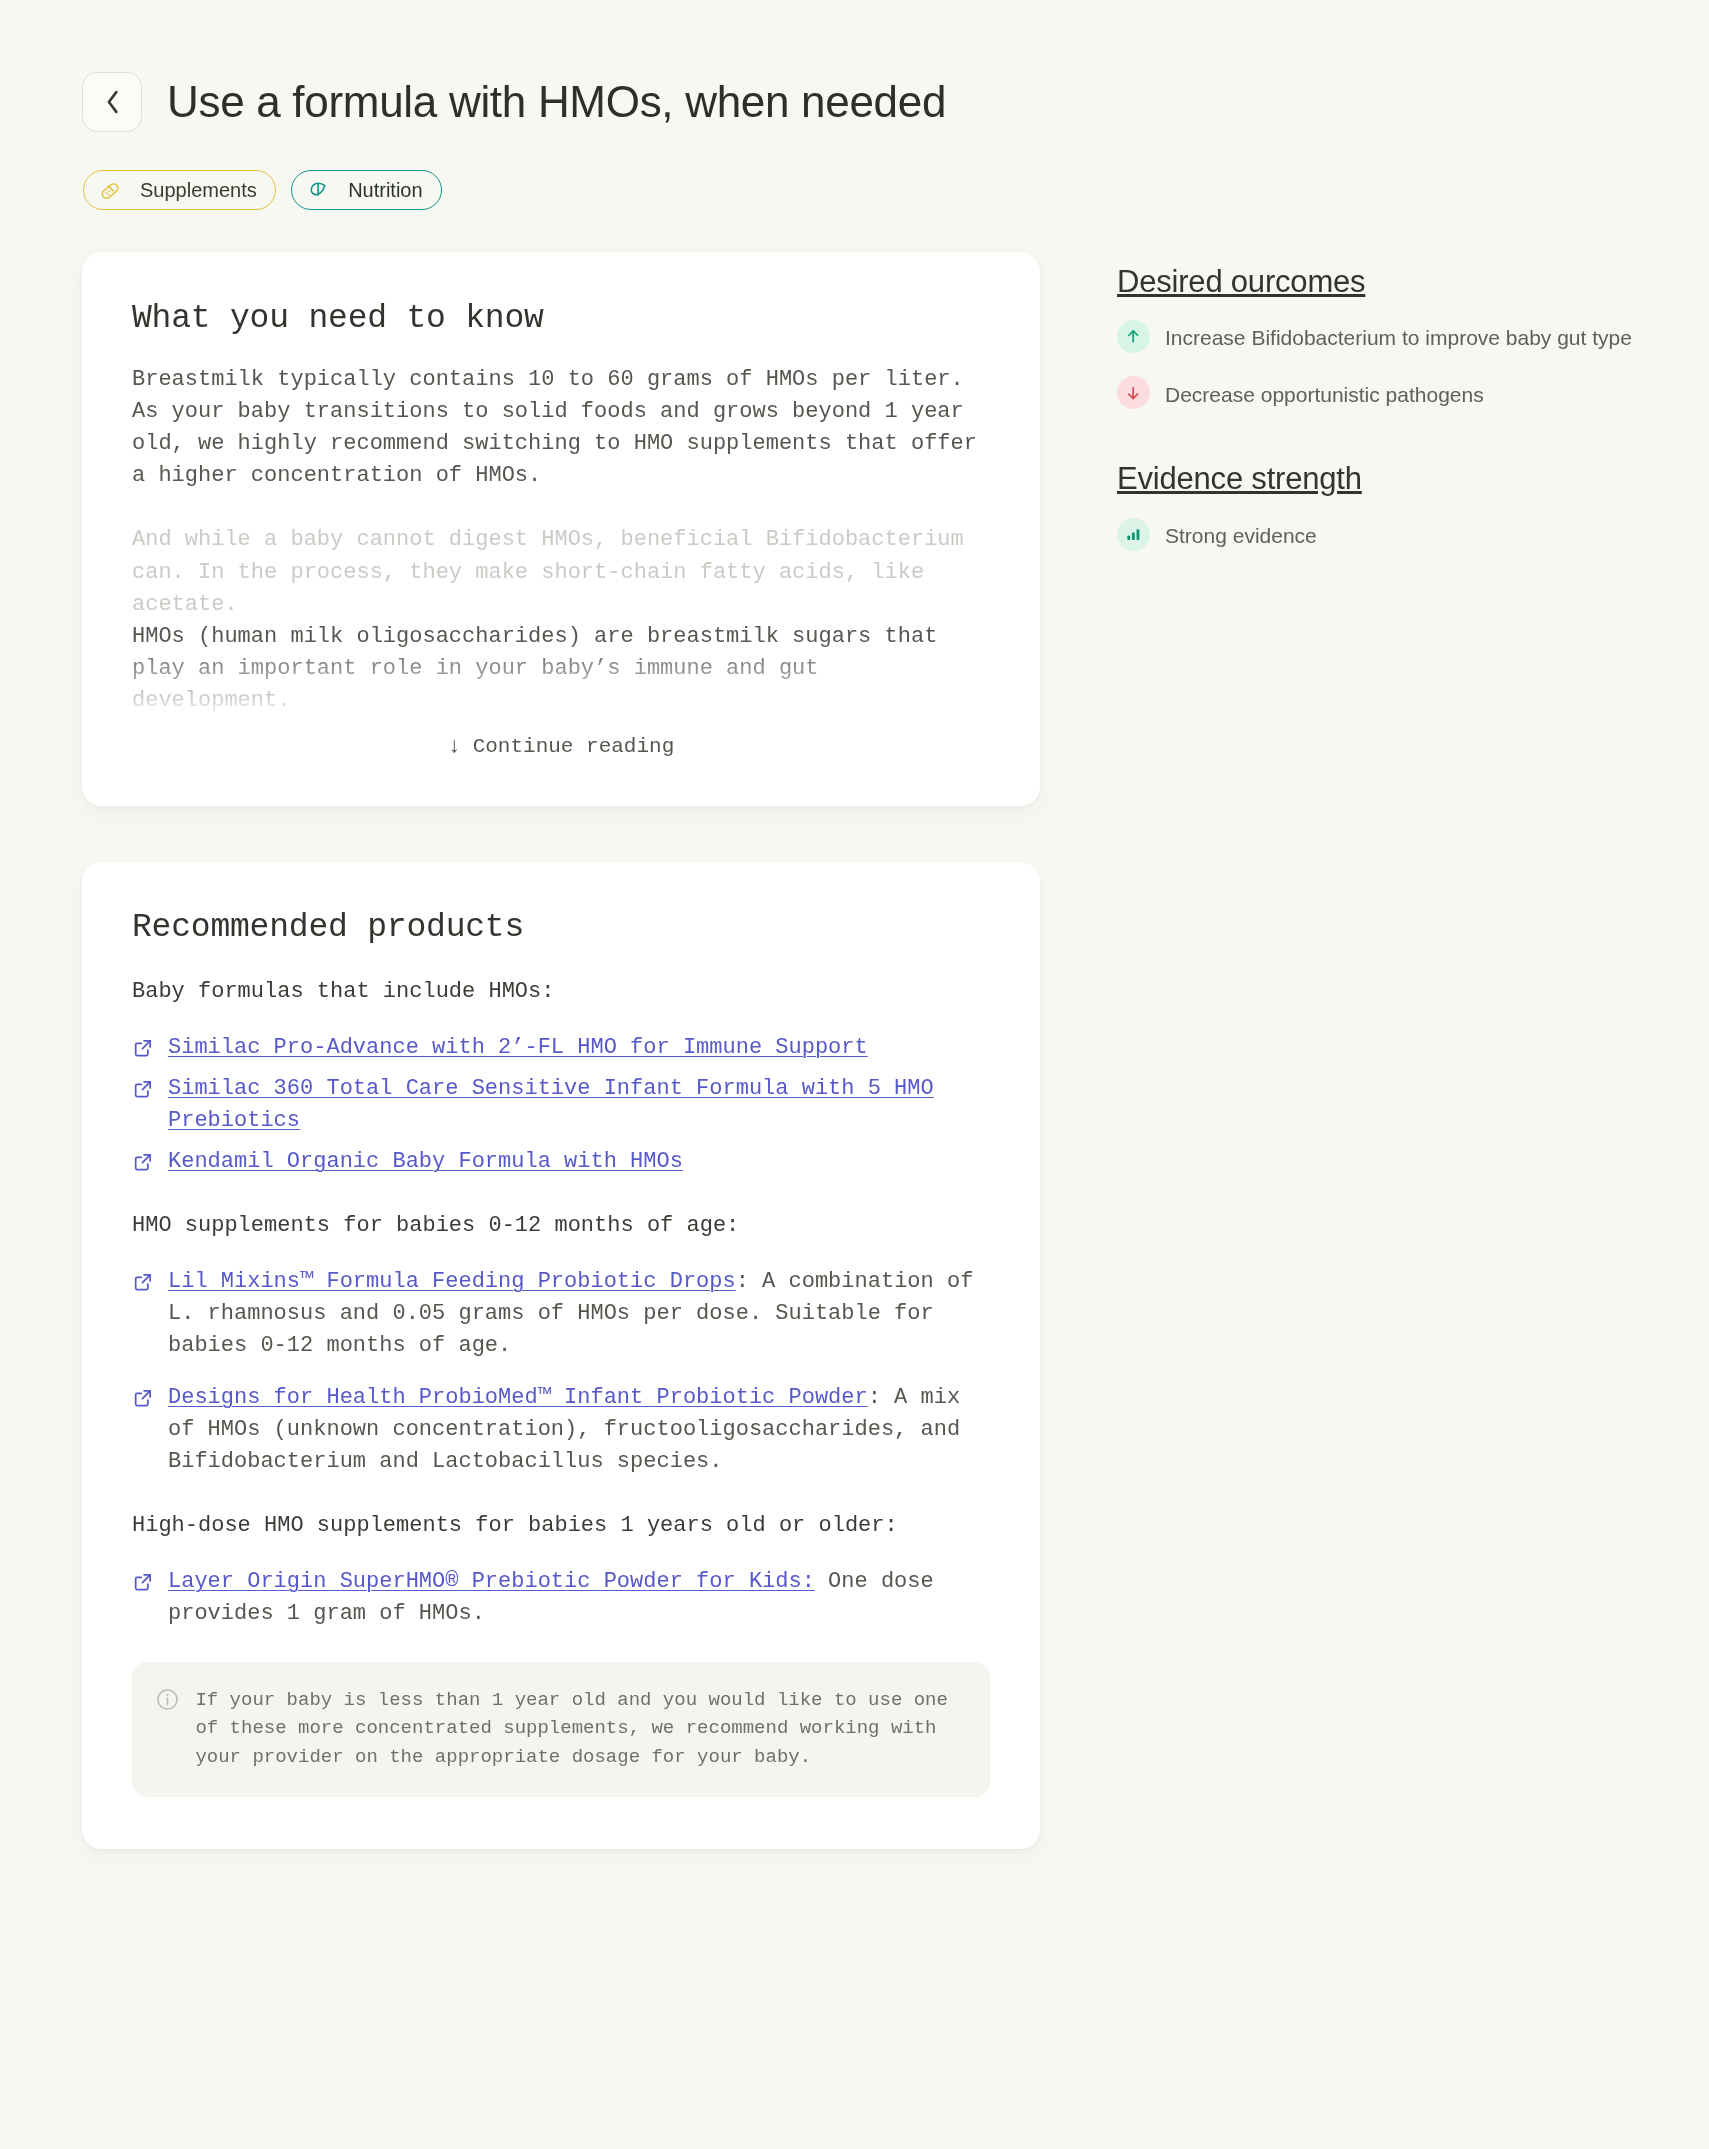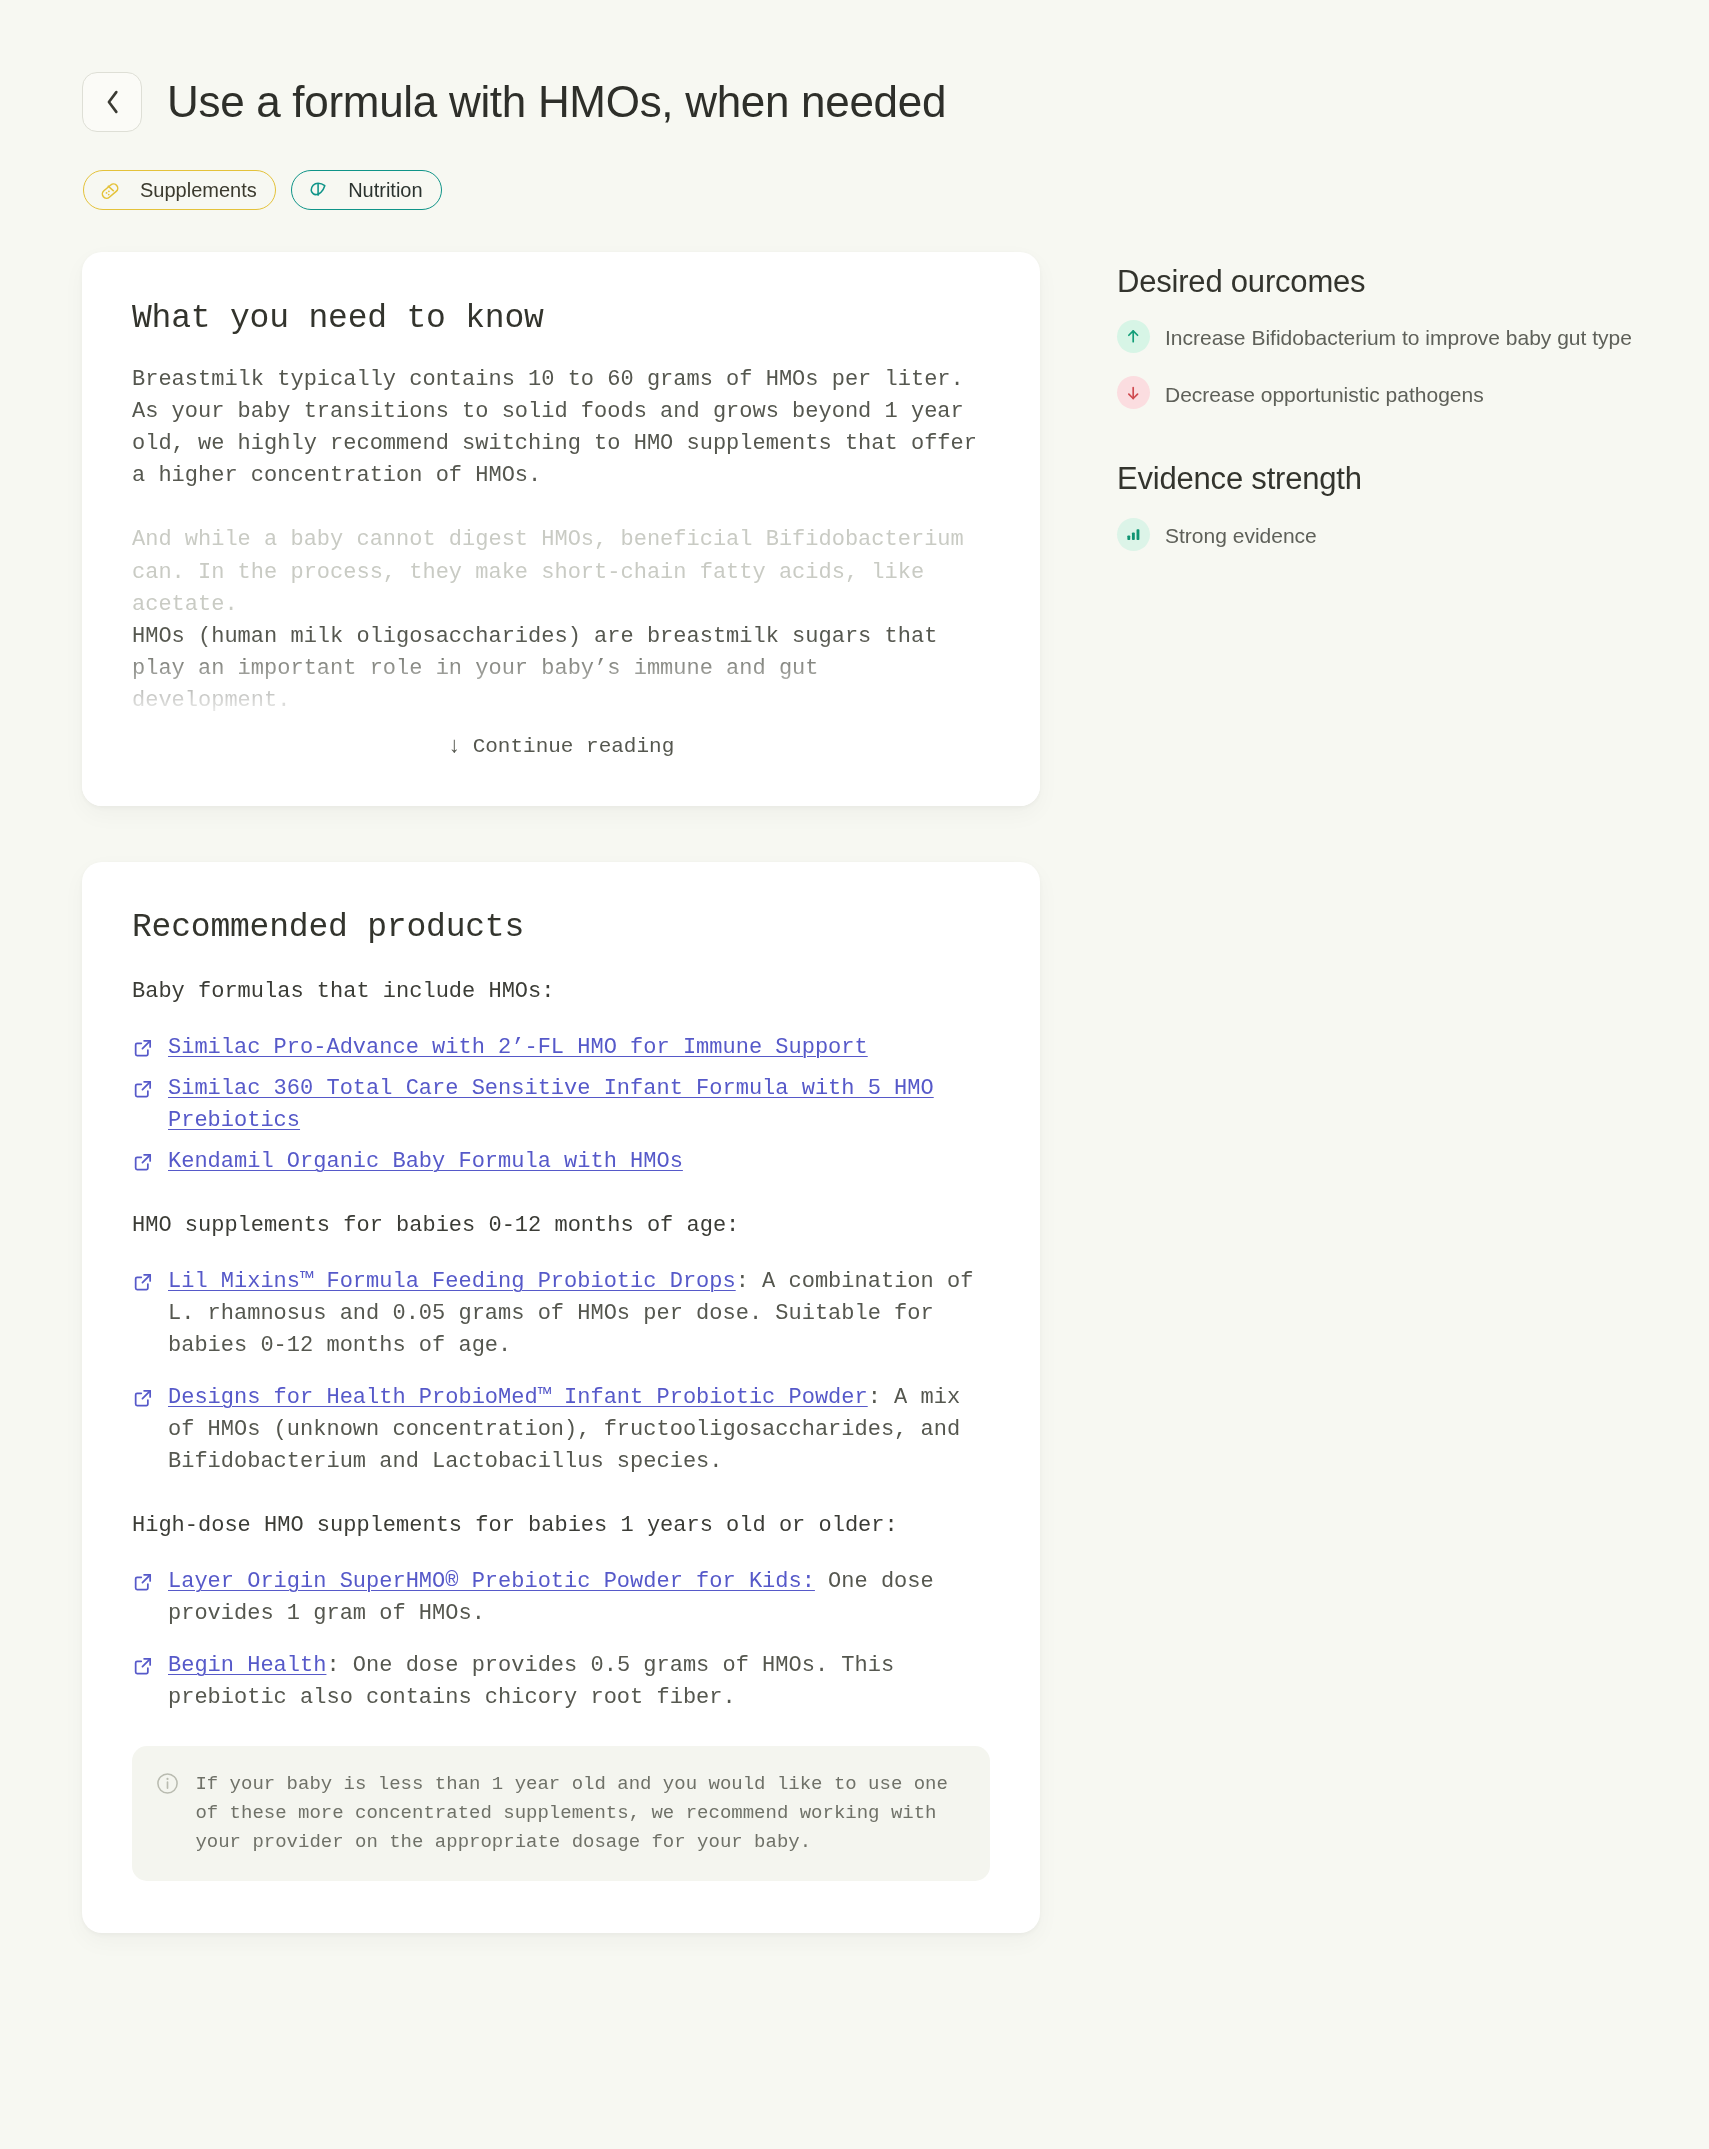--- a/index.html
+++ b/index.html
@@ -217,20 +217,21 @@
     color: #6f7168;
   }
 
   
   .side-heading {
     font-size: 31px;
     font-weight: 400;
     color: #33342d;
     margin: 0 0 18.4px 0;
     letter-spacing: -0.2px;
+    text-decoration: underline;
   }
   .side-heading.second { margin-top: 52px; }
   .outcome-row {
     display: flex;
     align-items: flex-end;
     gap: 15px;
     margin-bottom: 22px;
   }
   .outcome-row:last-child { margin-bottom: 0; }
   .badge {
@@ -380,30 +381,20 @@
           <li class="link-row">
             <span class="ext-icon">
               <svg width="22" height="22" viewBox="0 0 24 24" fill="none">
                 <path d="M13.2 4.2h6.6v6.6" stroke="#5659c9" stroke-width="1.9" stroke-linecap="round" stroke-linejoin="round"></path>
                 <path d="M19.8 4.2 L11.4 12.6" stroke="#5659c9" stroke-width="1.9" stroke-linecap="round"></path>
                 <path d="M17.3 14.2v4.4a1.6 1.6 0 0 1-1.6 1.6H5.6A1.6 1.6 0 0 1 4 18.6V8.5a1.6 1.6 0 0 1 1.6-1.6h4.5" stroke="#5659c9" stroke-width="1.9" stroke-linecap="round" stroke-linejoin="round"></path>
               </svg>
             </span>
             <span class="link-text"><a class="product-link">Layer Origin SuperHMO® Prebiotic Powder for Kids:</a><span> One dose provides 1 gram of HMOs.</span></span>
           </li>
-          <li class="link-row">
-            <span class="ext-icon">
-              <svg width="22" height="22" viewBox="0 0 24 24" fill="none">
-                <path d="M13.2 4.2h6.6v6.6" stroke="#5659c9" stroke-width="1.9" stroke-linecap="round" stroke-linejoin="round"></path>
-                <path d="M19.8 4.2 L11.4 12.6" stroke="#5659c9" stroke-width="1.9" stroke-linecap="round"></path>
-                <path d="M17.3 14.2v4.4a1.6 1.6 0 0 1-1.6 1.6H5.6A1.6 1.6 0 0 1 4 18.6V8.5a1.6 1.6 0 0 1 1.6-1.6h4.5" stroke="#5659c9" stroke-width="1.9" stroke-linecap="round" stroke-linejoin="round"></path>
-              </svg>
-            </span>
-            <span class="link-text"><a class="product-link">Begin Health</a><span>: One dose provides 0.5 grams of HMOs. This prebiotic also contains chicory root fiber.</span></span>
-          </li>
         </ul>
 
         <div class="callout">
           <span class="info-icon">
             <svg width="25" height="25" viewBox="0 0 24 24" fill="none">
               <circle cx="12" cy="12" r="9.2" stroke="#b9bbb0" stroke-width="1.5"></circle>
               <line x1="12" y1="10.6" x2="12" y2="16.6" stroke="#b9bbb0" stroke-width="1.6" stroke-linecap="round"></line>
               <circle cx="12" cy="7.6" r="1.05" fill="#b9bbb0"></circle>
             </svg>
           </span>

